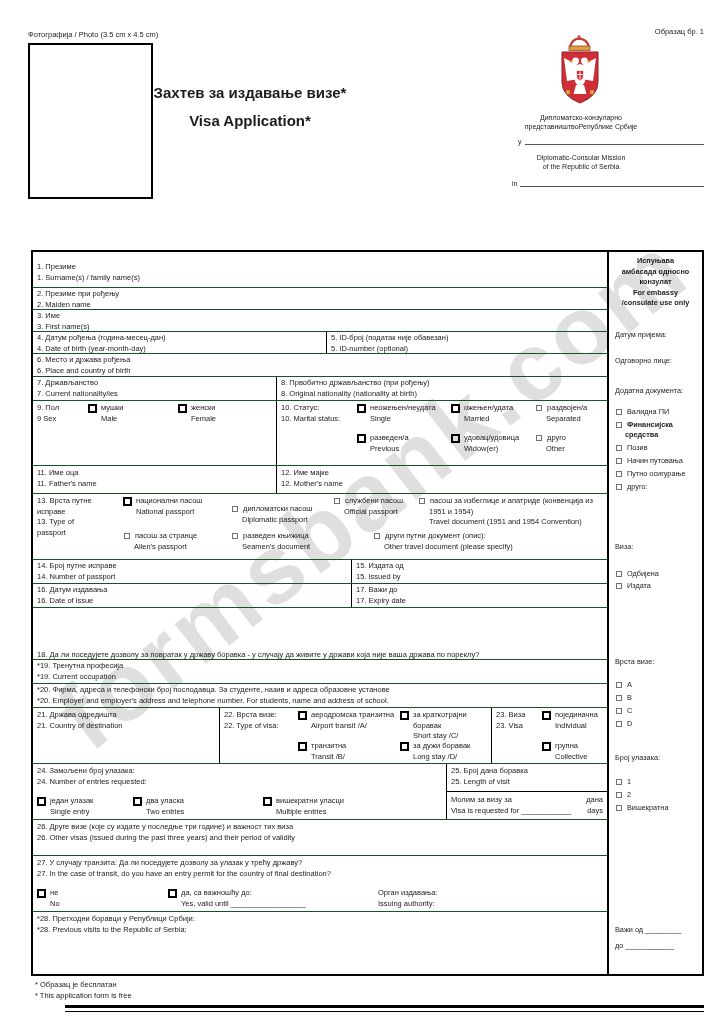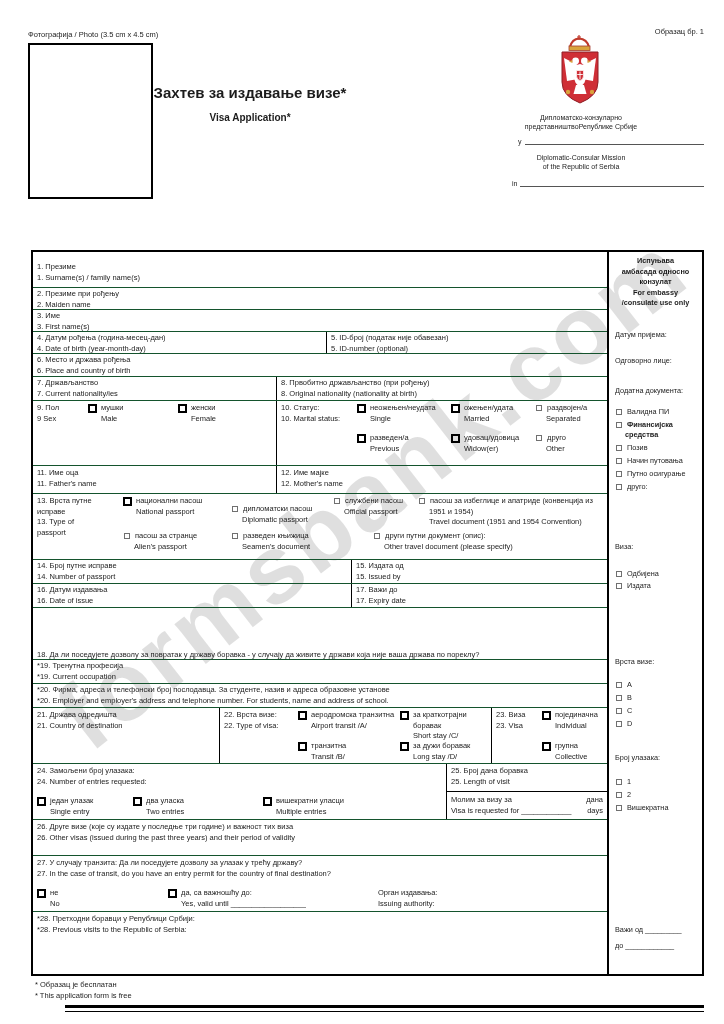--- a/index.html
+++ b/index.html
@@ -7,21 +7,21 @@
        font-family:"Liberation Sans",sans-serif;color:#1c1c1c;font-size:7.5px;}
   .abs{position:absolute;}
   
   .watermark{position:absolute;left:372px;top:492px;transform:translate(-50%,-50%) rotate(-38deg);
     font-size:96px;font-weight:bold;letter-spacing:4px;color:#000;opacity:0.12;white-space:nowrap;z-index:0;}
   
   .photo-label{left:28px;top:30px;font-size:7.5px;}
   .photo-box{left:28px;top:43px;width:125px;height:156px;border:2px solid #000;box-sizing:border-box;background:transparent;}
   .form-number{right:20px;top:27px;font-size:7.5px;}
   .title-sr{left:115px;top:84px;width:270px;text-align:center;font-size:15px;font-weight:bold;}
-  .title-en{left:115px;top:112px;width:270px;text-align:center;font-size:10px;font-weight:bold;}
+  .title-en{left:115px;top:112px;width:270px;text-align:center;font-size:15px;font-weight:bold;}
   .emblem{left:557px;top:34px;}
   .mission-sr{left:500px;top:113px;width:162px;text-align:center;font-size:7px;line-height:9px;}
   .mission-en{left:500px;top:153px;width:162px;text-align:center;font-size:7px;line-height:9px;}
   .fill-row{display:flex;align-items:flex-end;gap:3px;font-size:7px;}
   .u-row{left:518px;top:136px;width:186px;}
   .in-row{left:512px;top:178px;width:192px;}
   .fill-line{flex:1;border-bottom:1px solid #555;height:8px;}
   
   .table{left:31px;top:250px;width:673px;height:726px;border:2px solid #000;box-sizing:border-box;
          display:flex;z-index:1;background:transparent;}

